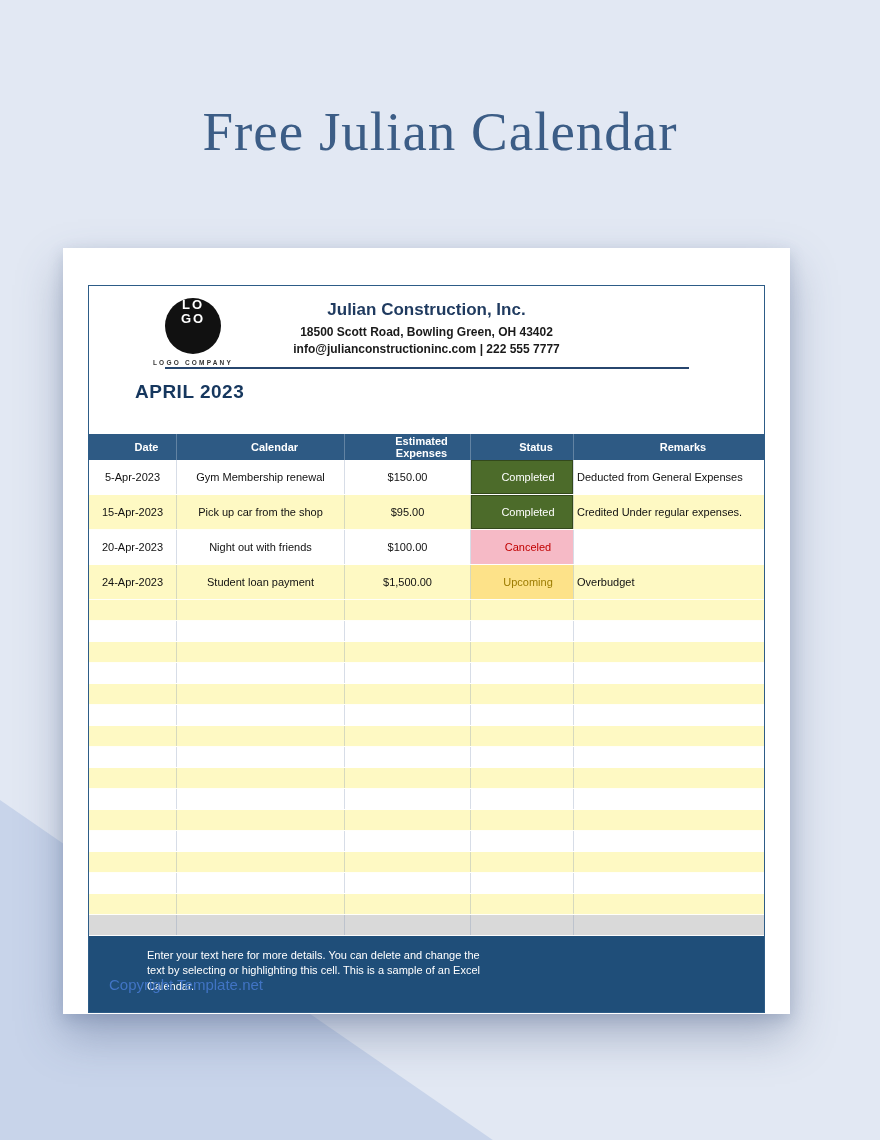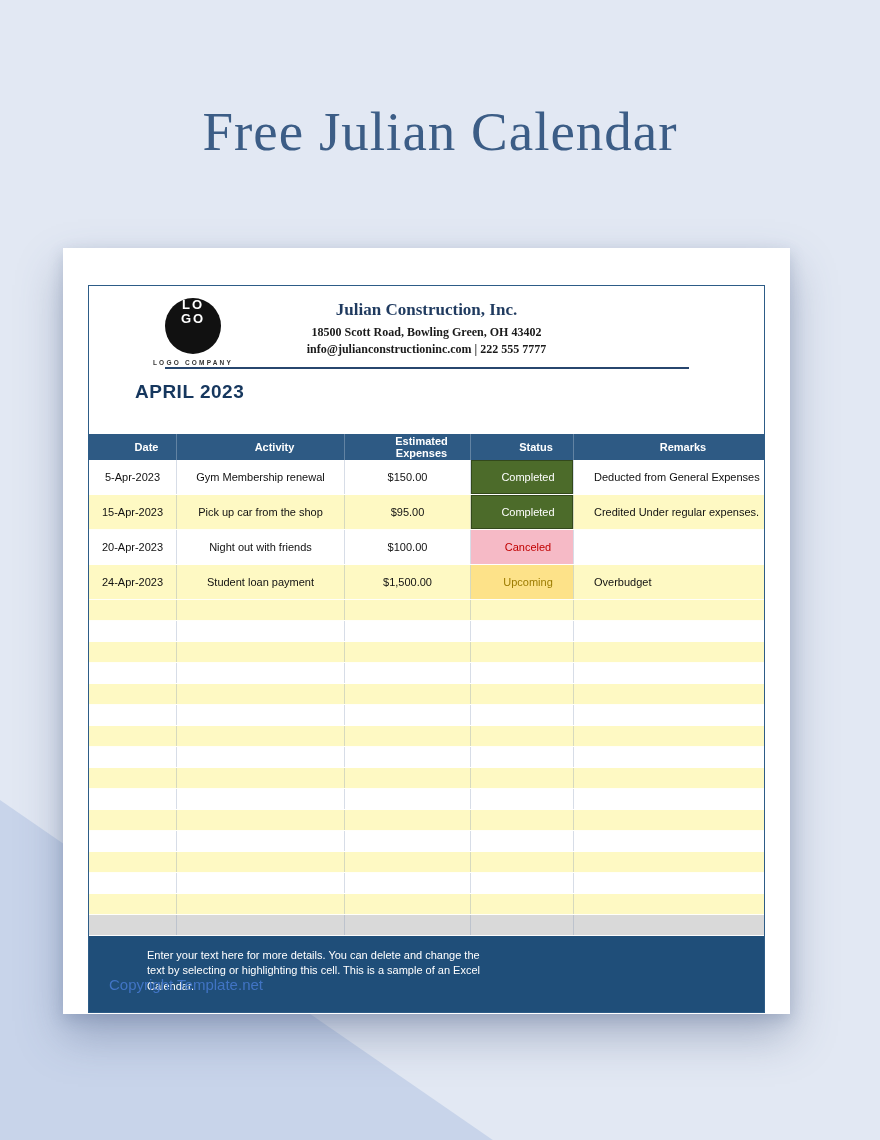--- a/index.html
+++ b/index.html
@@ -38,39 +38,39 @@
   .letterhead { position:relative; height:148px; background:#fff; }
   .logo-block { position:absolute; left:48px; top:12px; width:112px; text-align:center; }
   .logo-circle {
     width:56px; height:56px; border-radius:50%;
     background:#111; color:#fff;
     margin:0 auto;
     display:flex; flex-direction:column; align-items:center; 
     font-size:13px; font-weight:700; letter-spacing:2px; line-height:1.1;
   }
   .logo-caption { margin-top:5px; font-size:6.5px; letter-spacing:2.2px; color:#333; font-weight:600; }
-  .company-block { text-align:center; padding-top:14px;font-family:Liberation Serif, serif; }
+  .company-block { text-align:center; padding-top:14px; }
   .company-name { font-size:17px; font-weight:700; color:#1f3a5f; margin-bottom:4px; }
   .company-line { font-size:12px; font-weight:700; color:#1a1a1a; line-height:1.4; }
   .divider { width:524px; margin:9px auto 0; border-top:2px solid #27466e; }
   .month-title { margin:12px 0 0 46px; font-size:19px; font-weight:700; color:#16375e; letter-spacing:.5px; }
   
   .trow { display:grid; grid-template-columns:88px 168px 126px 103px 1fr; }
   .thead {
     height:26px; background:#2e5a84; color:#fff;
     font-size:11px; font-weight:700;
     align-items:center; text-align:center;
   }
   .thead .cell { border-right:1px solid rgba(255,255,255,.25); height:100%; display:flex; align-items:center; justify-content:center;padding-left:28px; }
   .thead .cell:last-child { border-right:none; }
   .drow { height:35px; font-size:11px; color:#111; align-items:stretch; border-bottom:1px solid rgba(255,255,255,.9); }
   .erow { height:21px; border-bottom:1px solid rgba(255,255,255,.9); }
   .cell { display:flex; align-items:center; justify-content:center; border-right:1px solid rgba(130,150,180,.32); overflow:hidden; }
   .trow .cell:last-child { border-right:none; }
-  .cell.left { justify-content:flex-start; padding-left:20px; text-align:left; }
+  .cell.left { justify-content:flex-start; padding-left:3px; text-align:left; }
   .r-plain { background:#ffffff; }
   .r-alt   { background:#fef9c3; }
   .r-gray  { background:#d9d9d9; }
   .status-cell { padding:0; }
   .pill { width:100%; height:100%; display:flex; align-items:center; justify-content:center;padding-left:12px; }
   .pill[data-status="completed"] { background:#4c6b2a; color:#fff; box-shadow: inset 0 0 0 1px #33491b; }
   .pill[data-status="canceled"]  { background:#f6bac6; color:#c00000; }
   .pill[data-status="upcoming"]  { background:#fde289; color:#9c7b00; }
   
   .note-block {
@@ -105,21 +105,21 @@
         <div class="company-name">Julian Construction, Inc.</div>
         <div class="company-line">18500 Scott Road, Bowling Green, OH 43402</div>
         <div class="company-line">info@julianconstructioninc.com | 222 555 7777</div>
       </div>
       <div class="divider"></div>
       <div class="month-title">APRIL 2023</div>
     </div>
 
     <div class="trow thead">
       <div class="cell">Date</div>
-      <div class="cell">Activity</div>
+      <div class="cell">Calendar</div>
       <div class="cell">Estimated Expenses</div>
       <div class="cell">Status</div>
       <div class="cell">Remarks</div>
     </div>
 
     <div class="trow drow r-plain">
       <div class="cell">5-Apr-2023</div>
       <div class="cell">Gym Membership renewal</div>
       <div class="cell">$150.00</div>
       <div class="cell status-cell">

